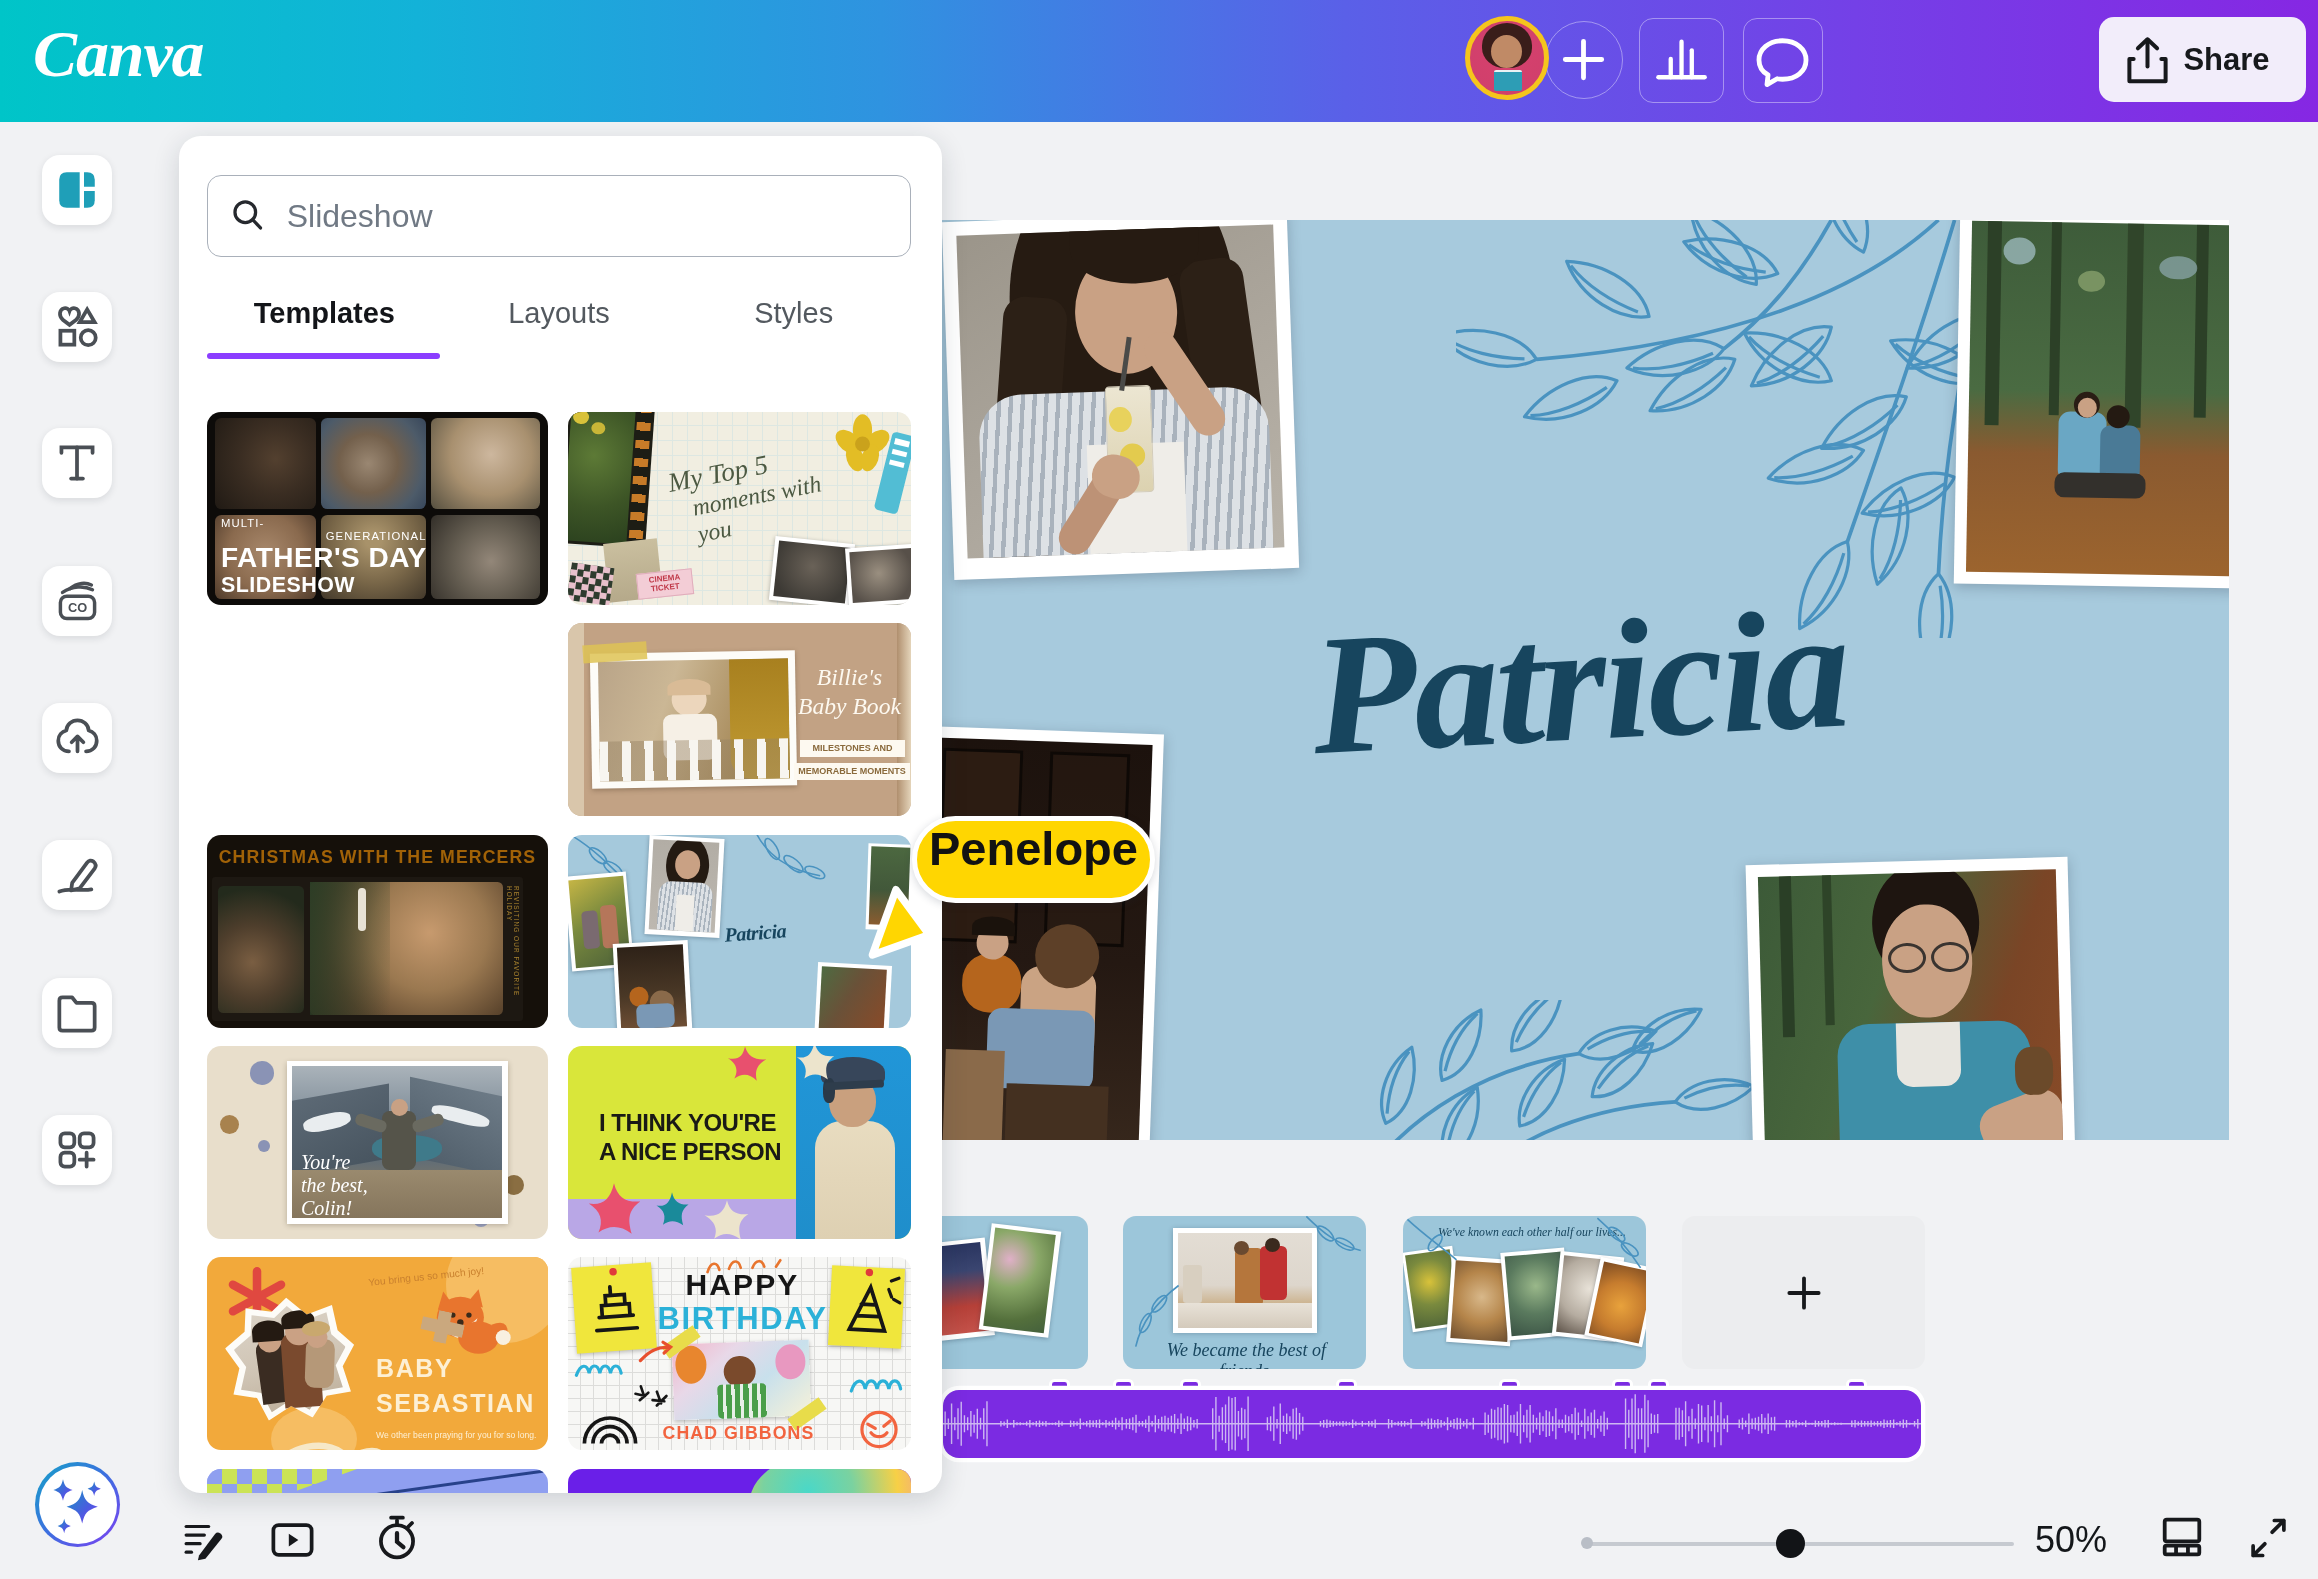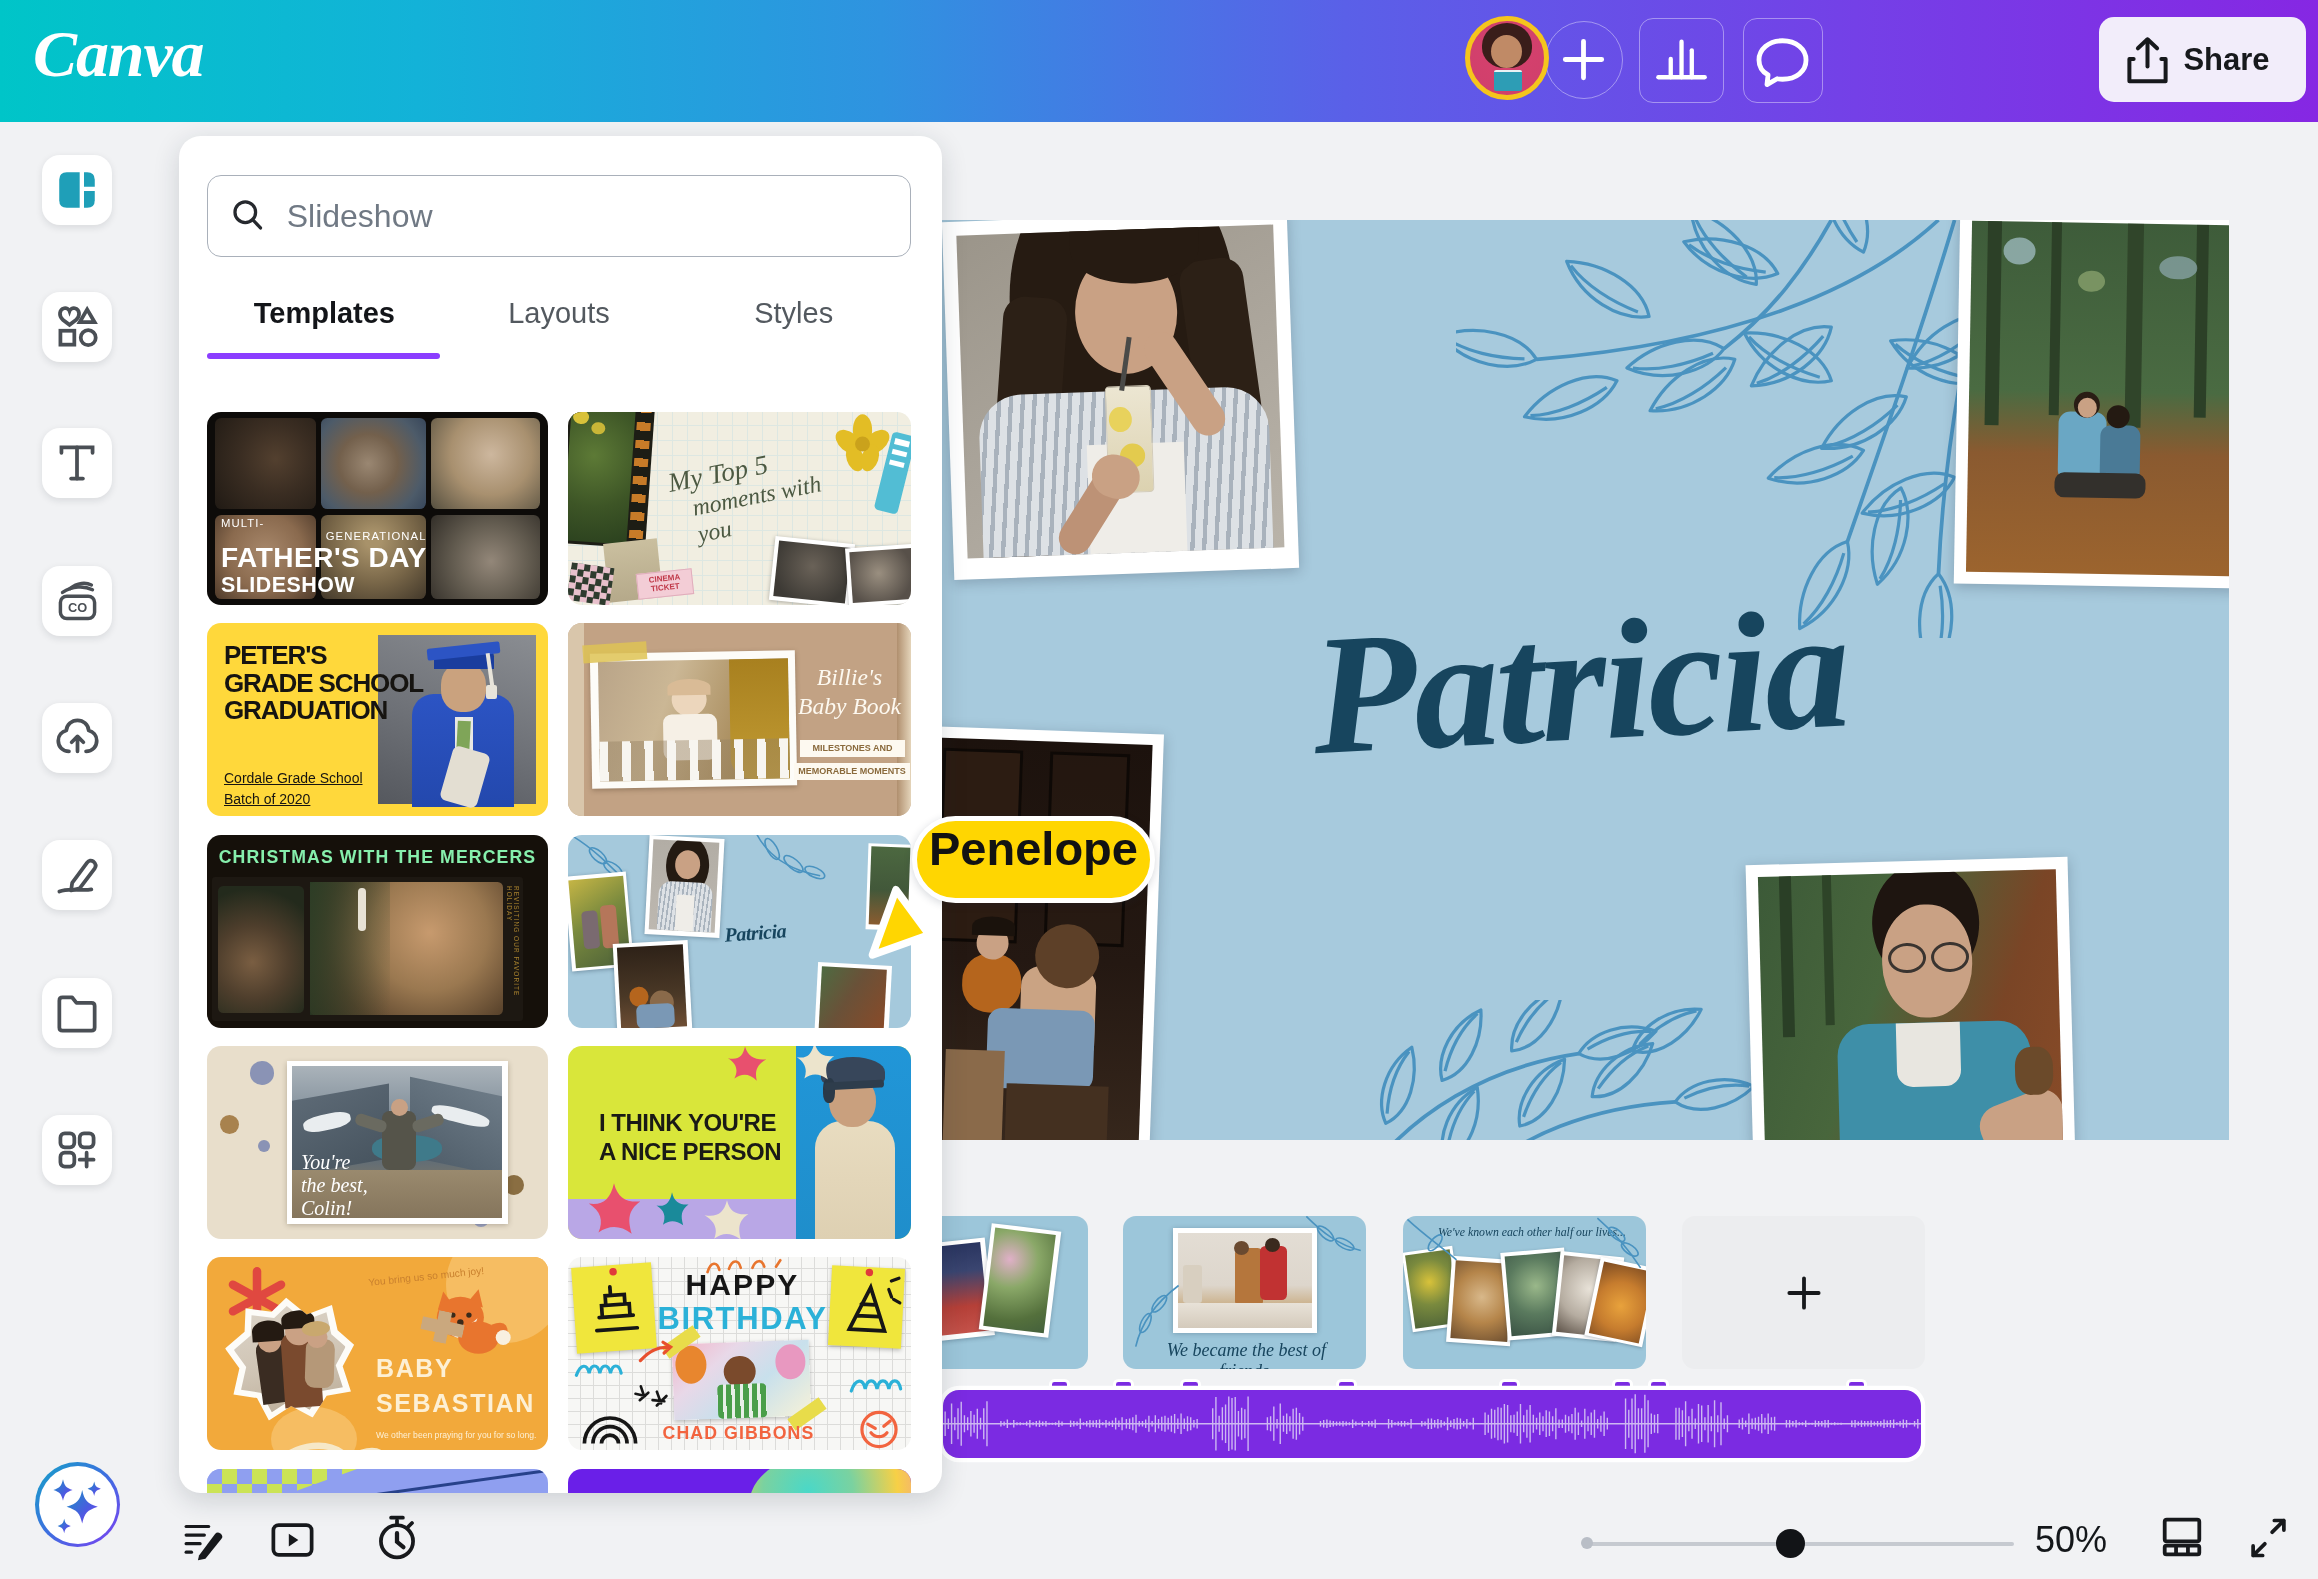--- a/index.html
+++ b/index.html
@@ -417,54 +417,39 @@
         <div class="abs" style="left:4.3px;top:4.3px;width:72px;height:56px;background:radial-gradient(circle at 50% 40%,#6a6258 0%,#3d3a35 80%);"></div>
       </div>
       <div class="abs" style="left:279px;top:134px;width:70px;height:59px;background:#fff;transform:rotate(-4deg);box-shadow:0 1.1px 4.3px rgba(0,0,0,0.3);">
         <div class="abs" style="left:3.8px;top:3.8px;width:62px;height:51px;background:radial-gradient(circle at 45% 45%,#9a8f80 0%,#575049 75%);"></div>
       </div>
       <div class="abs" style="left:69px;top:159px;width:56px;height:26px;background:#f3cdd6;transform:rotate(-6deg);border:1.1px solid #e0aebc;">
         <div style="font-size:8px;color:#c03a4a;text-align:center;margin-top:2.1px;font-weight:bold;">CINEMA<br>TICKET</div>
       </div>
       <div class="abs" style="left:1.1px;top:153px;width:43px;height:38px;background:repeating-conic-gradient(#e8c0cc 0% 25%,#2e3b2e 0% 50%) 0 0/13px 13px;transform:rotate(8deg);"></div>
     </div>
-    <div class="thumb" style="left:28px;top:487px;background:#ffd83b;" id="t3">
-      <div class="abs" style="left:171px;top:11.8px;right:11.8px;bottom:11.8px;background:linear-gradient(200deg,#8a8d92 0%,#6e7177 55%,#55585e 100%);">
-        <div class="abs" style="left:34px;top:59px;width:102px;height:113px;background:linear-gradient(180deg,#2c54c4 0%,#2348ad 100%);border-radius:21.4px 21.4px 0 0;"></div>
-        <div class="abs" style="left:63px;top:28px;width:45px;height:49px;border-radius:44%;background:#caa27e;"></div>
-        <div class="abs" style="left:56px;top:16px;width:60px;height:18px;border-radius:5.4px 5.4px 0 0;background:#1a3d9e;"></div>
-        <div class="abs" style="left:49px;top:10.7px;width:73px;height:11.8px;background:#2c54c4;transform:rotate(-6deg);border-radius:2.1px;"></div>
-        <div class="abs" style="left:110px;top:18px;width:4.3px;height:34px;background:#e8e4da;transform:rotate(-8deg);"></div>
-        <div class="abs" style="left:108px;top:50px;width:10.7px;height:14px;background:#e8e4da;border-radius:2.1px;"></div>
-        <div class="abs" style="left:77px;top:82px;width:18px;height:43px;background:#e8e8e4;"></div>
-        <div class="abs" style="left:79px;top:86px;width:13px;height:33px;background:#7fa558;transform:rotate(3deg);"></div>
-        <div class="abs" style="left:68px;top:114px;width:38px;height:56px;background:#e3ded2;transform:rotate(16deg);border-radius:6.4px;"></div>
-      </div>
-      <div class="abs" style="left:17px;top:19.3px;color:#161411;font-weight:bold;line-height:1.06;font-size:26px;letter-spacing:-1.1px;">PETER'S<br>GRADE SCHOOL<br>GRADUATION</div>
-      <div class="abs" style="left:17px;top:145px;color:#161411;font-size:14px;line-height:1.5;text-decoration:underline;">Cordale Grade School<br>Batch of 2020</div>
-    </div>
     <div class="thumb c2" style="top:487px;background:#c2a284;" id="t4">
       <div class="abs" style="left:0;top:0;width:16px;height:193px;background:#d9c6ab;"></div>
       <div class="abs" style="right:0;top:0;width:14px;height:193px;background:linear-gradient(90deg,#b08f6e,#e4d4ba);"></div>
       <div class="abs" style="left:22.5px;top:29px;width:205px;height:135px;background:#fdfcf8;transform:rotate(-1deg);box-shadow:0 1.6px 5.4px rgba(70,50,30,0.35);">
         <div class="abs" style="left:7.5px;top:7.5px;width:190px;height:120px;background:linear-gradient(110deg,#b9a488 0%,#cbb795 35%,#ab8f60 70%,#8f742e 100%);overflow:hidden;">
           <div class="abs" style="right:0px;top:0;width:59px;height:120px;background:linear-gradient(180deg,#a8801f,#c19b33);border-radius:0 0 0 21.4px;"></div>
           <div class="abs" style="left:73px;top:23.6px;width:35px;height:33px;border-radius:50%;background:#ecd6bc;"></div>
           <div class="abs" style="left:64px;top:54px;width:54px;height:46px;background:#f6f0e6;border-radius:8.6px;"></div>
           <div class="abs" style="left:69px;top:19.3px;width:43px;height:16px;border-radius:50% 50% 0 0;background:#d9bb96;"></div>
           <div class="abs" style="left:0;bottom:0;width:190px;height:40px;background:repeating-linear-gradient(90deg,#f7f5f0 0 8.6px,rgba(150,130,100,0.45) 8.6px 22.5px);"></div>
         </div>
         <div class="abs" style="left:-7.5px;top:-9.7px;width:64px;height:18px;background:rgba(222,195,85,0.85);transform:rotate(-3deg);"></div>
       </div>
       <div class="abs" style="left:225px;top:40px;width:113px;text-align:center;color:#fdf9f0;font-family:'Liberation Serif',serif;font-style:italic;font-size:23.6px;line-height:1.25;">Billie's<br>Baby Book</div>
       <div class="abs" style="left:232px;top:117px;width:105px;height:17px;background:#fdf9f0;text-align:center;font-size:9px;font-weight:bold;color:#8a6a3c;line-height:17px;">MILESTONES AND</div>
       <div class="abs" style="left:226px;top:140px;width:116px;height:17px;background:#fdf9f0;text-align:center;font-size:9px;font-weight:bold;color:#8a6a3c;line-height:17px;">MEMORABLE MOMENTS</div>
     </div>
     <div class="thumb" style="left:28px;top:699px;background:#15100a;" id="t5">
-      <div class="abs" style="left:0;top:11.8px;width:341px;text-align:center;color:#86efac;font-weight:bold;font-size:17.7px;letter-spacing:1.1px;">CHRISTMAS WITH THE MERCERS</div>
+      <div class="abs" style="left:0;top:11.8px;width:341px;text-align:center;color:#a16207;font-weight:bold;font-size:17.7px;letter-spacing:1.1px;">CHRISTMAS WITH THE MERCERS</div>
       <div class="abs" style="left:5.4px;top:42px;width:311px;height:144px;background:#1d1812;border-radius:3.2px;">
         <div class="abs" style="left:5.4px;top:8.6px;width:86px;height:127px;border-radius:5.4px;background:radial-gradient(circle at 40% 60%,#7a5e42 0%,#4e3e2c 40%,#232a1c 80%);"></div>
         <div class="abs" style="left:98px;top:5.4px;width:193px;height:133px;border-radius:5.4px;background:radial-gradient(circle at 62% 38%,#c79a6e 0%,#9a7850 40%,#5d462e 72%,#332a1c 100%);">
           <div class="abs" style="left:0;top:0;width:80px;height:133px;background:linear-gradient(100deg,rgba(44,62,38,0.95),rgba(44,62,38,0));"></div>
           <div class="abs" style="left:48px;top:5.4px;width:7.5px;height:43px;background:#e8e2d5;border-radius:3.8px;"></div>
         </div>
         <div class="abs" style="right:3.2px;top:8.6px;width:14px;height:127px;color:#a8822e;font-size:6.4px;writing-mode:vertical-rl;letter-spacing:1.1px;">REVISITING OUR FAVORITE HOLIDAY</div>
       </div>
     </div>
     <div class="thumb c2" style="top:699px;background:#a5c9dc;" id="t6">

